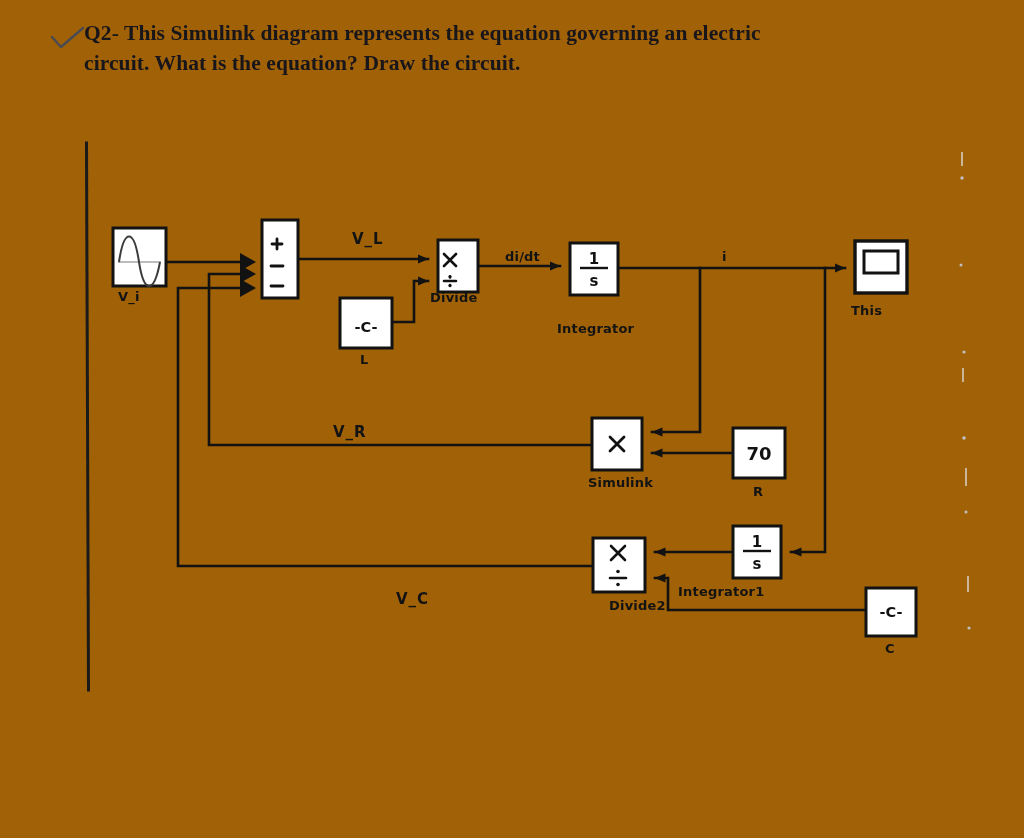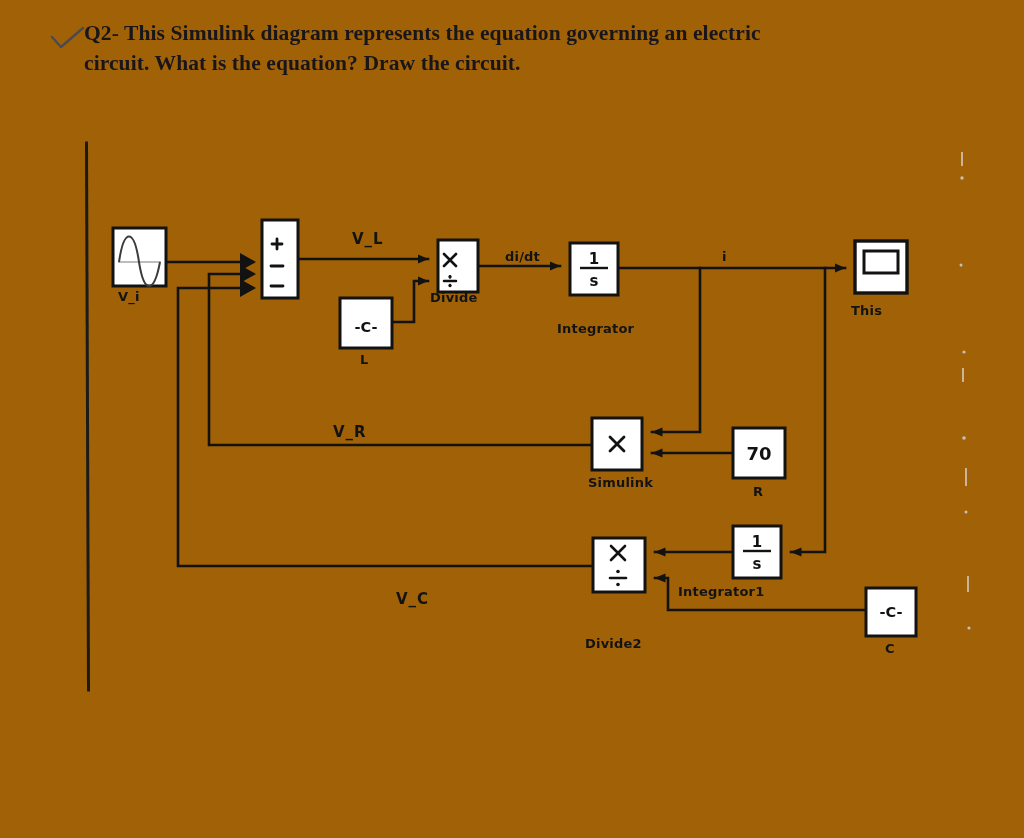--- a/index.html
+++ b/index.html
@@ -212,17 +212,17 @@
   <div class="lbl sig-lbl" style="left:333px; top:423px;">V_R</div>
   <div class="lbl sig-lbl" style="left:396px; top:542px;margin-top:48px;">V_C</div>
 
   <div class="lbl blk-lbl" style="left:118px; top:289px;">V_i</div>
   <div class="lbl blk-lbl" style="left:360px; top:352px;">L</div>
   <div class="lbl blk-lbl" style="left:430px; top:290px;">Divide</div>
   <div class="lbl blk-lbl" style="left:557px; top:321px;">Integrator</div>
   <div class="lbl blk-lbl" style="left:851px; top:303px;">This</div>
   <div class="lbl blk-lbl" style="left:588px; top:475px;">Simulink</div>
   <div class="lbl blk-lbl" style="left:753px; top:484px;">R</div>
-  <div class="lbl blk-lbl" style="left:585px; top:598px;margin-top:38px;">Divide2</div>
+  <div class="lbl blk-lbl" style="left:609px; top:598px;">Divide2</div>
   <div class="lbl blk-lbl" style="left:678px; top:584px;">Integrator1</div>
   <div class="lbl blk-lbl" style="left:885px; top:641px;">C</div>
 
 </div>
 
 </body></html>

